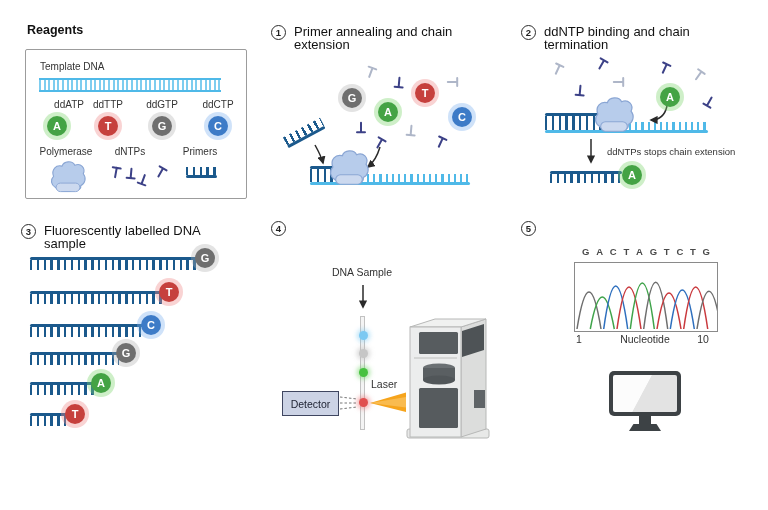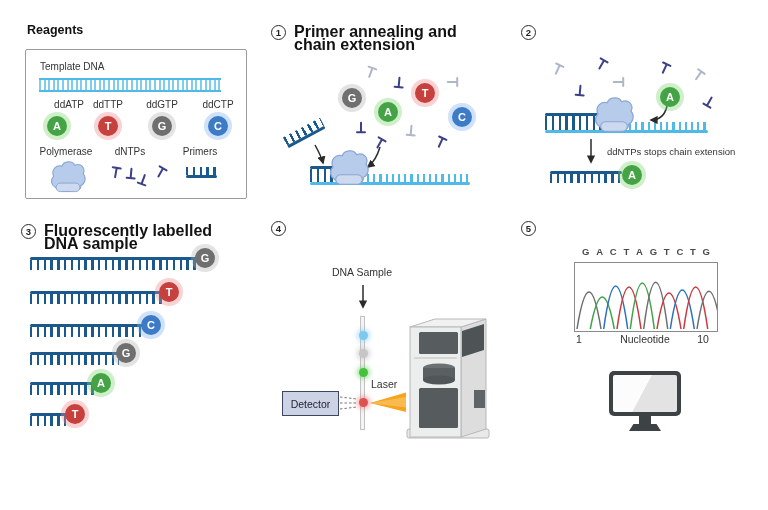--- a/index.html
+++ b/index.html
@@ -1,19 +1,19 @@
 <!DOCTYPE html>
 <html><head>
 <meta charset="utf-8">
 <style>
   html,body{margin:0;padding:0;background:#fff;}
   #canvas{position:relative;width:768px;height:499px;background:#ffffff;overflow:hidden;
           font-family:"Liberation Sans",sans-serif;color:#111;}
   .abs{position:absolute;}
-  .panel-title{position:absolute;font-size:16px;font-weight:700;color:#121212;line-height:12.5px;white-space:pre-line;}
+  .panel-title{position:absolute;font-size:13px;font-weight:400;color:#121212;line-height:12.5px;white-space:pre-line;}
   .circ-num{position:absolute;width:15px;height:15px;border:1.6px solid #2c2c2c;border-radius:50%;
             display:flex;align-items:center;justify-content:center;font-size:9.5px;font-weight:700;color:#222;background:#fff;box-sizing:border-box;}
   .lbl{position:absolute;font-size:10px;color:#333;}
   .lbl.c{text-align:center;}
   
   .nt{position:absolute;width:20px;height:20px;border-radius:50%;display:flex;align-items:center;justify-content:center;
       color:#fff;font-weight:700;font-size:11px;z-index:6;}
   .nt-a{background:#44a344;box-shadow:0 0 0 4px rgba(125,214,110,.38);}
   .nt-t{background:#c6403d;box-shadow:0 0 0 4px rgba(238,140,140,.38);}
   .nt-g{background:#6f6f6f;box-shadow:0 0 0 4px rgba(175,175,175,.35);}
@@ -112,20 +112,21 @@
   </div>
 
   <div class="rail light" style="left:310px;top:182px;width:160px;"></div>
   <div class="rail dark" style="left:310px;top:166px;width:40px;"></div>
   <div class="teeth dark" style="left:310px;top:169px;width:40px;height:13px;"></div>
   <div class="teeth light" style="left:367px;top:174px;width:103px;height:8px;"></div>
 
   <div class="circ-num" style="left:521px;top:25px;">
       <span>2</span>
     </div>
+  <div class="panel-title" style="left:544px;top:26px;width:210px;">ddNTP binding and chain termination</div>
 
   <div class="nt nt-a" style="left:660px;top:87px;">
       <span>A</span>
     </div>
 
   <div class="rail light" style="left:545px;top:130px;width:163px;"></div>
   <div class="rail dark" style="left:545px;top:113px;width:78px;"></div>
   <div class="teeth dark" style="left:545px;top:116px;width:78px;height:14px;"></div>
   <div class="teeth light" style="left:629px;top:122px;width:79px;height:8px;"></div>
 

